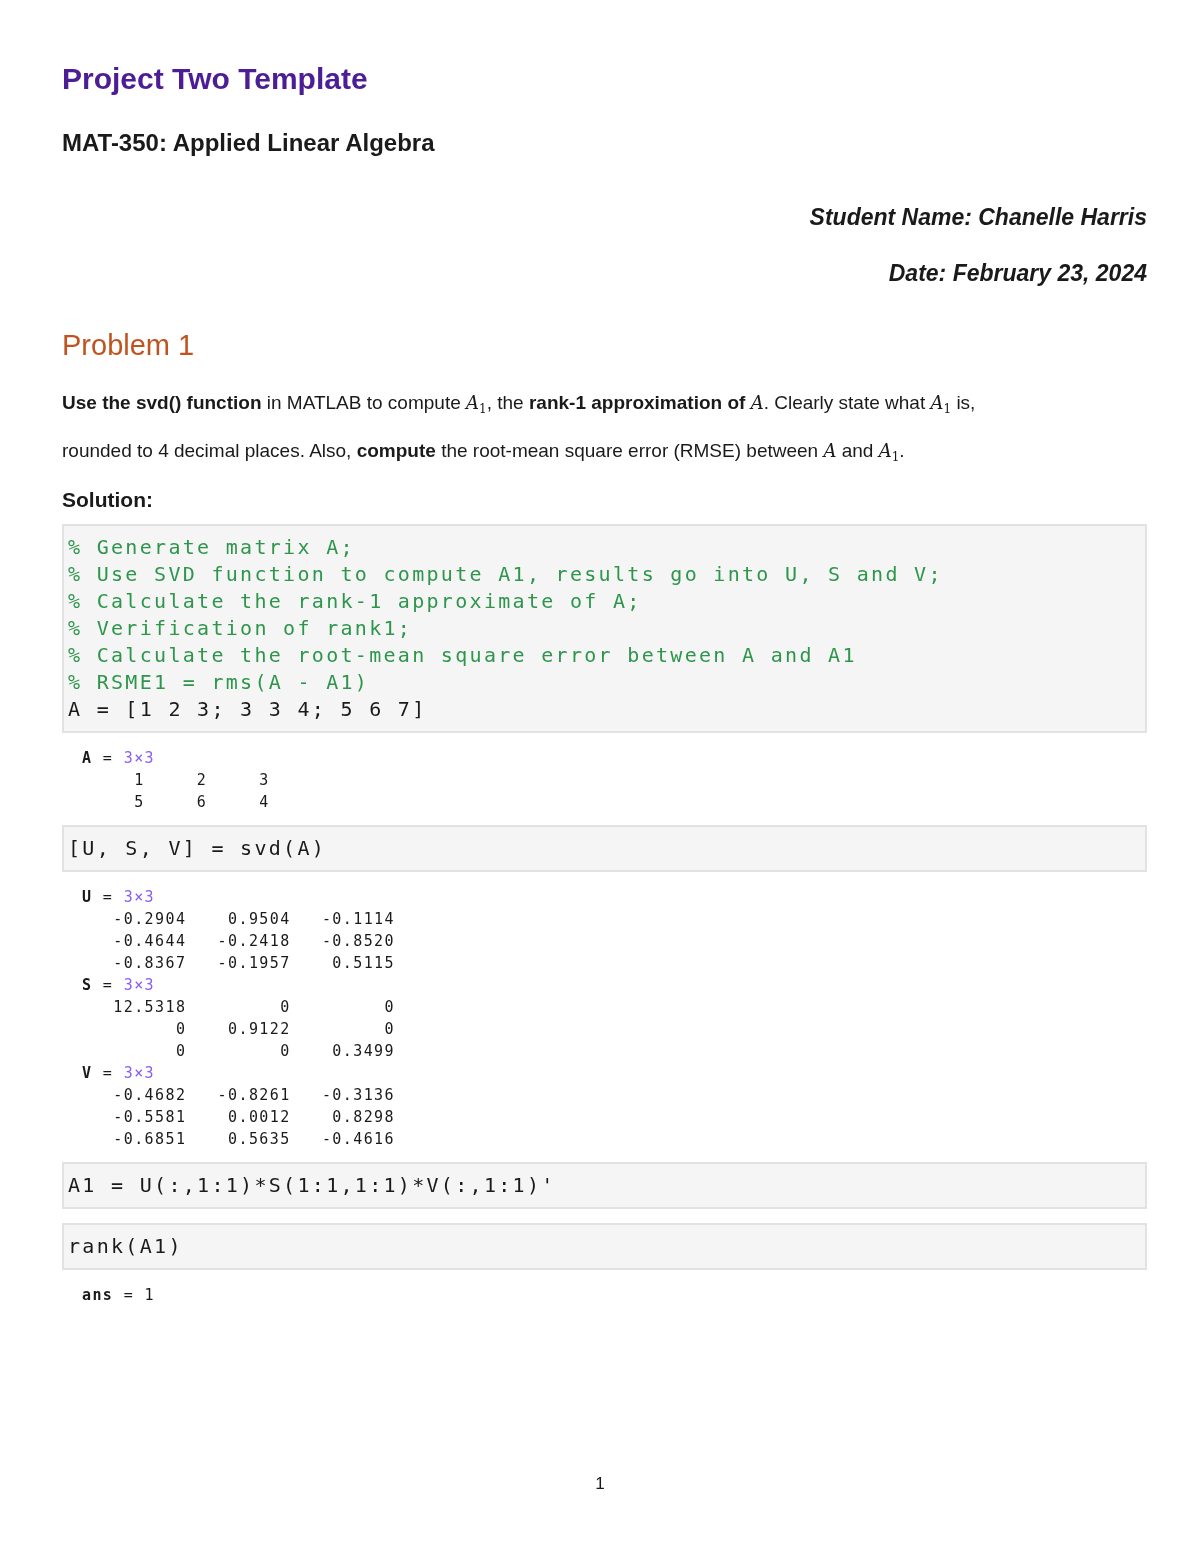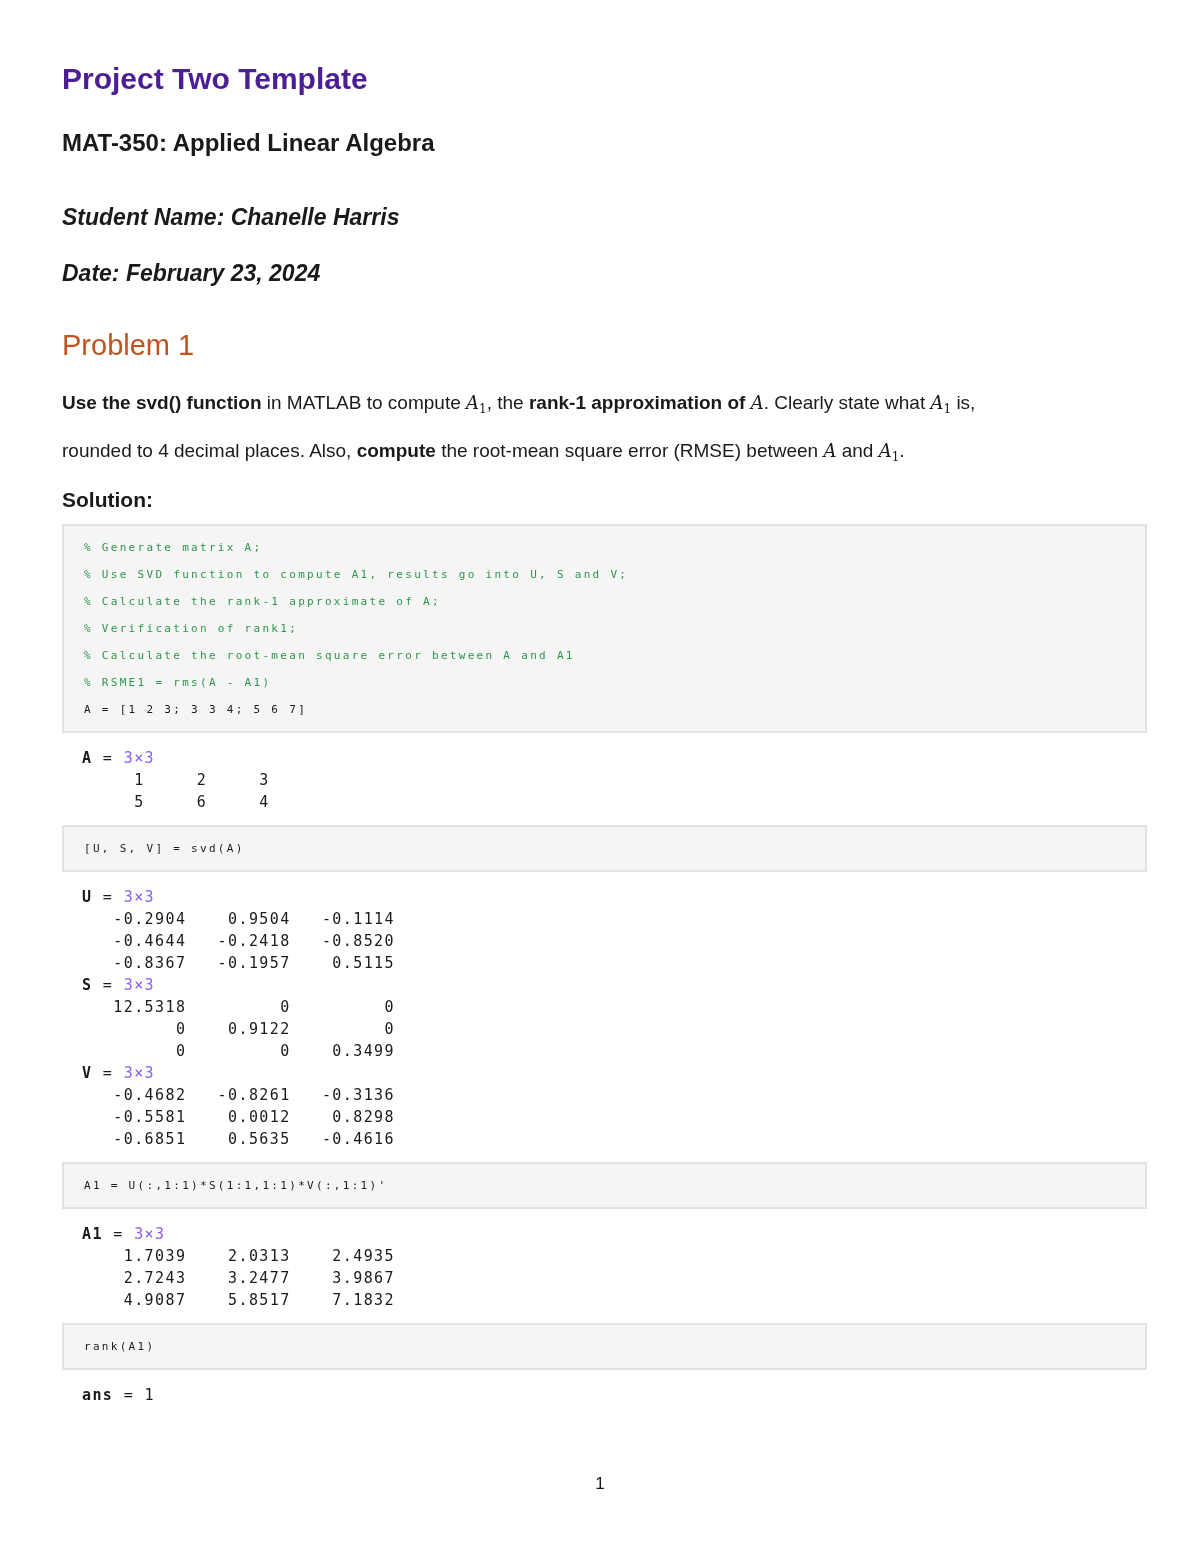--- a/index.html
+++ b/index.html
@@ -30,20 +30,21 @@
     font-weight: bold;
     margin: 0 0 47px 0;
     line-height: 1.15;
   }
   .doc-student, .doc-date {
     font-size: 23px;
     font-weight: bold;
     font-style: italic;
     margin: 0 0 30px 0;
     line-height: 1.15;
+    text-align: right;
   }
   .doc-date { margin-bottom: 44px; }
   .problem-heading {
     font-size: 29px;
     font-weight: normal;
     color: #C05420;
     margin: 0 0 20px 0;
     line-height: 1.1;
   }
   .statement {
@@ -63,24 +64,24 @@
     vertical-align: -4px;
   }
   .solution-label {
     font-size: 21px;
     font-weight: bold;
     margin: 0 0 12px 0;
   }
   .code-block {
     background: #F5F5F5;
     border: 2px solid #E2E2E2;
-    padding: 8px 20px;
+    padding: 8px 4px;
     margin: 0 0 14px 0;
     font-family: "DejaVu Sans Mono", monospace;
-    font-size: 11px;
+    font-size: 20px;
     letter-spacing: 2.3px;
     line-height: 27px;
     white-space: pre;
     color: #1a1a1a;
   }
   .code-line.comment { color: #2D964B; }
   .output-block {
     margin: 0 0 12px 0;
     padding-left: 20px;
     font-family: "DejaVu Sans Mono", monospace;
@@ -117,19 +118,18 @@
       <div class="statement-line"><span class="seg-n">rounded to 4 decimal places. Also, </span><span class="seg-b">compute</span><span class="seg-n"> the root-mean square error (RMSE) between </span><span class="seg-m">A</span><span class="seg-n"> and </span><span class="seg-m">A</span><span class="seg-s">1</span><span class="seg-n">.</span></div>
     </div>
   <p class="solution-label">Solution:</p>
 
   <div id="sections">
       <div class="code-block"><div class="code-line comment">% Generate matrix A;</div><div class="code-line comment">% Use SVD function to compute A1, results go into U, S and V;</div><div class="code-line comment">% Calculate the rank-1 approximate of A;</div><div class="code-line comment">% Verification of rank1;</div><div class="code-line comment">% Calculate the root-mean square error between A and A1</div><div class="code-line comment">% RSME1 = rms(A - A1)</div><div class="code-line code">A = [1 2 3; 3 3 4; 5 6 7]</div></div>
       <div class="output-block"><div class="output-head"><span class="oname">A</span><span> = </span><span class="odims">3×3</span></div><div class="output-row">     1     2     3</div><div class="output-row">     5     6     4</div></div>
       <div class="code-block"><div class="code-line code">[U, S, V] = svd(A)</div></div>
       <div class="output-block"><div class="output-head"><span class="oname">U</span><span> = </span><span class="odims">3×3</span></div><div class="output-row">   -0.2904    0.9504   -0.1114</div><div class="output-row">   -0.4644   -0.2418   -0.8520</div><div class="output-row">   -0.8367   -0.1957    0.5115</div><div class="output-head"><span class="oname">S</span><span> = </span><span class="odims">3×3</span></div><div class="output-row">   12.5318         0         0</div><div class="output-row">         0    0.9122         0</div><div class="output-row">         0         0    0.3499</div><div class="output-head"><span class="oname">V</span><span> = </span><span class="odims">3×3</span></div><div class="output-row">   -0.4682   -0.8261   -0.3136</div><div class="output-row">   -0.5581    0.0012    0.8298</div><div class="output-row">   -0.6851    0.5635   -0.4616</div></div>
       <div class="code-block"><div class="code-line code">A1 = U(:,1:1)*S(1:1,1:1)*V(:,1:1)'</div></div>
-      <div class="output-block"><div class="output-head"><span class="oname">A1</span><span> = </span><span class="odims">3×3</span></div><div class="output-row">    1.7039    2.0313    2.4935</div><div class="output-row">    2.7243    3.2477    3.9867</div><div class="output-row">    4.9087    5.8517    7.1832</div></div>
       <div class="code-block"><div class="code-line code">rank(A1)</div></div>
       <div class="output-block"><div class="output-head"><span class="oname">ans</span><span> = </span><span class="oval">1</span></div></div>
     </div>
 </div>
 
 <div class="page-number">1</div>
 
 </body></html>

